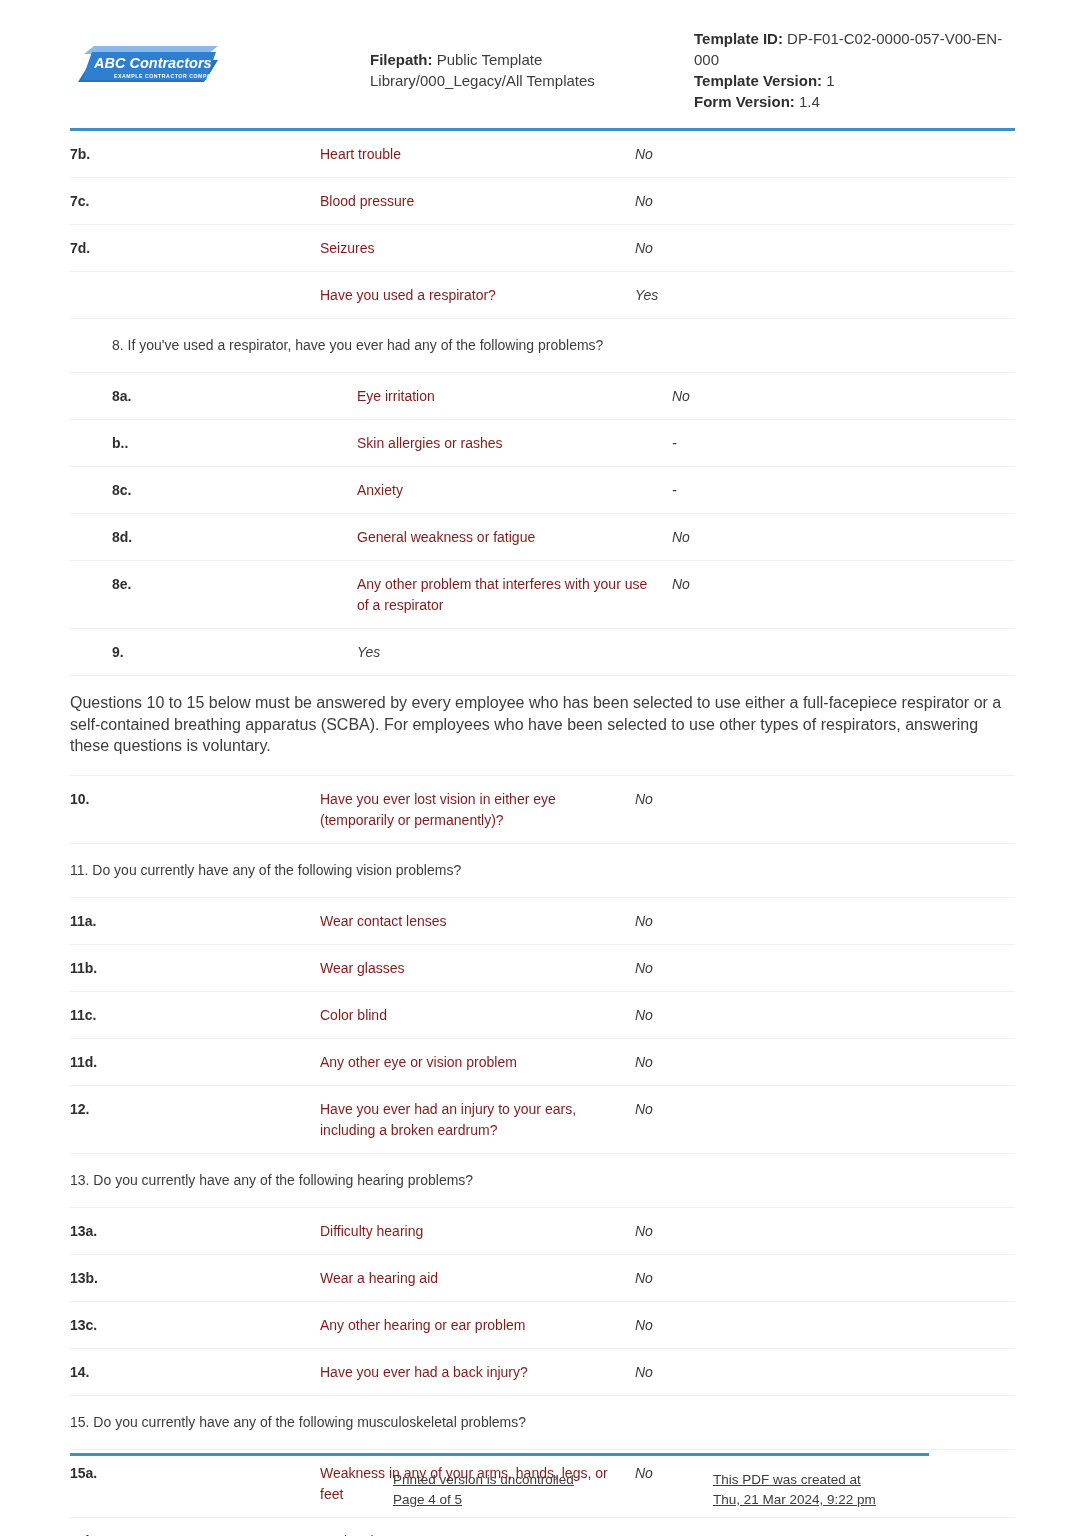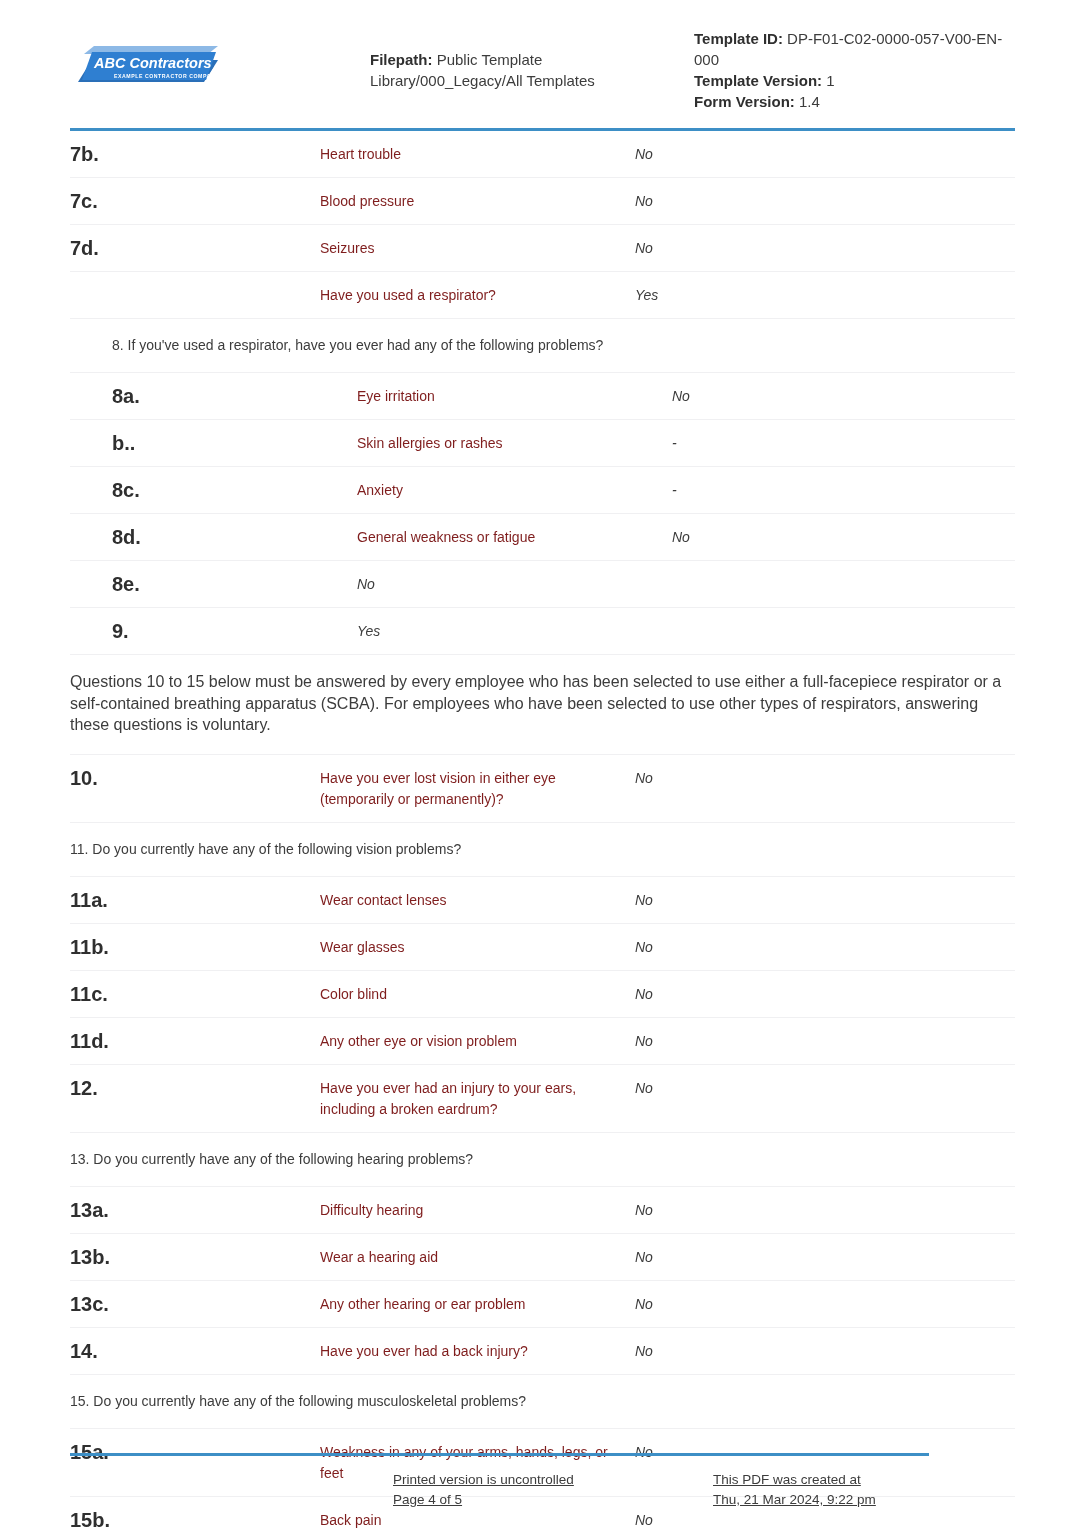--- a/index.html
+++ b/index.html
@@ -79,21 +79,21 @@
     line-height: 21px;
     min-height: 21px;
   }
   .row.indent { padding-left: 42px; }
 
   .col-num {
     flex: 0 0 250px;
     width: 250px;
     font-weight: bold;
     color: #2f2f2f;
-    font-size: 20px;
+    font-size: 14px;
   }
   .row.indent .col-num { flex: 0 0 245px; width: 245px; }
 
   .col-q {
     flex: 0 0 315px;
     width: 315px;
     color: #7f1d1d;
     padding-right: 14px;
     box-sizing: border-box;
   }
@@ -221,20 +221,21 @@
           <div class="col-q">Anxiety</div>
           <div class="col-a">-</div>
         </div>
         <div class="row indent">
           <div class="col-num">8d.</div>
           <div class="col-q">General weakness or fatigue</div>
           <div class="col-a">No</div>
         </div>
         <div class="row indent">
           <div class="col-num">8e.</div>
+          <div class="col-q">Any other problem that interferes with your use of a respirator</div>
           <div class="col-a">No</div>
         </div>
         <div class="row indent">
           <div class="col-num">9.</div>
           <div class="col-a">Yes</div>
         </div>
         <div class="para">Questions 10 to 15 below must be answered by every employee who has been selected to use either a full-facepiece respirator or a self-contained breathing apparatus (SCBA). For employees who have been selected to use other types of respirators, answering these questions is voluntary.</div>
         <div class="row">
           <div class="col-num">10.</div>
           <div class="col-q">Have you ever lost vision in either eye (temporarily or permanently)?</div>

